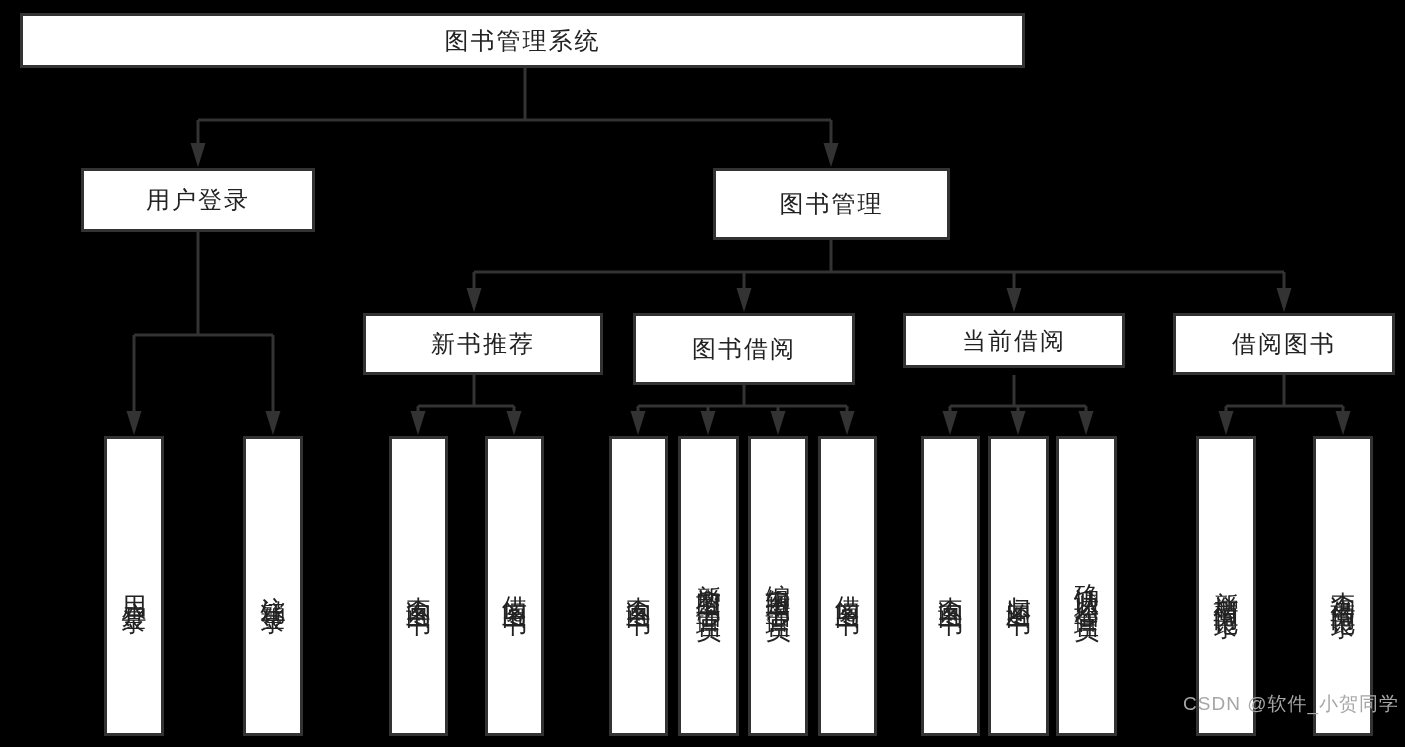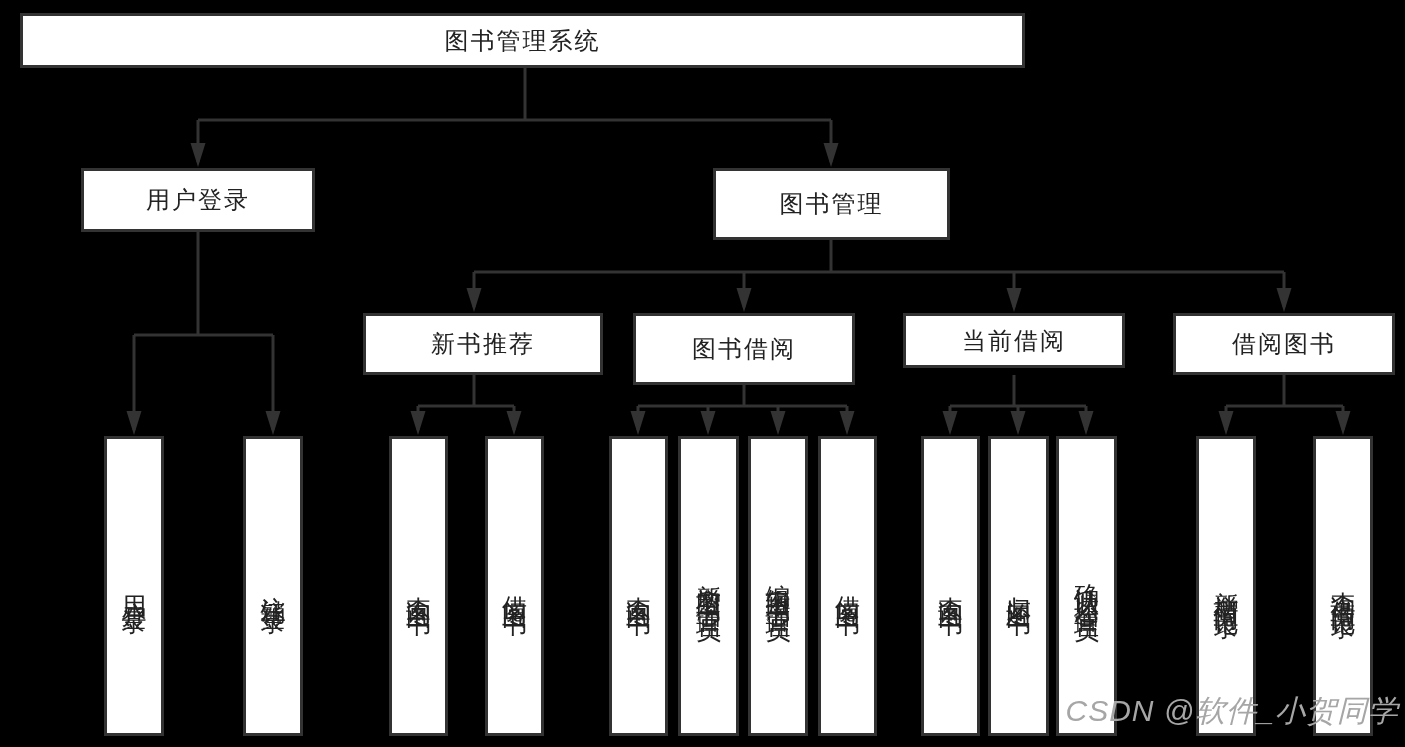--- a/index.html
+++ b/index.html
@@ -13,21 +13,21 @@
     border:3px solid #333333;display:flex;align-items:center;justify-content:center;
     z-index:2;color:#222222;
   }
   .hlabel{font-size:24px;letter-spacing:2px;line-height:1;white-space:nowrap;}
   .leaf .vlabel{
     writing-mode:vertical-rl;text-orientation:mixed;
     font-size:25px;letter-spacing:5px;line-height:1;
   }
   #watermark{
     position:absolute;right:6px;top:691px;z-index:6;
-    font-size:30px;color:#a6a6a6;letter-spacing:1px;white-space:nowrap;font-style:italic;
+    font-size:19px;color:#a6a6a6;letter-spacing:1px;white-space:nowrap;
   }
 </style>
 </head>
 <body>
 
 <div id="stage">
 
   <svg id="wires" width="1405" height="747" viewBox="0 0 1405 747">
     <path fill="none" stroke="#333333" stroke-width="3" d="
       M525 68 V120 M198 120 H831 M198 120 V162 M831 120 V162

